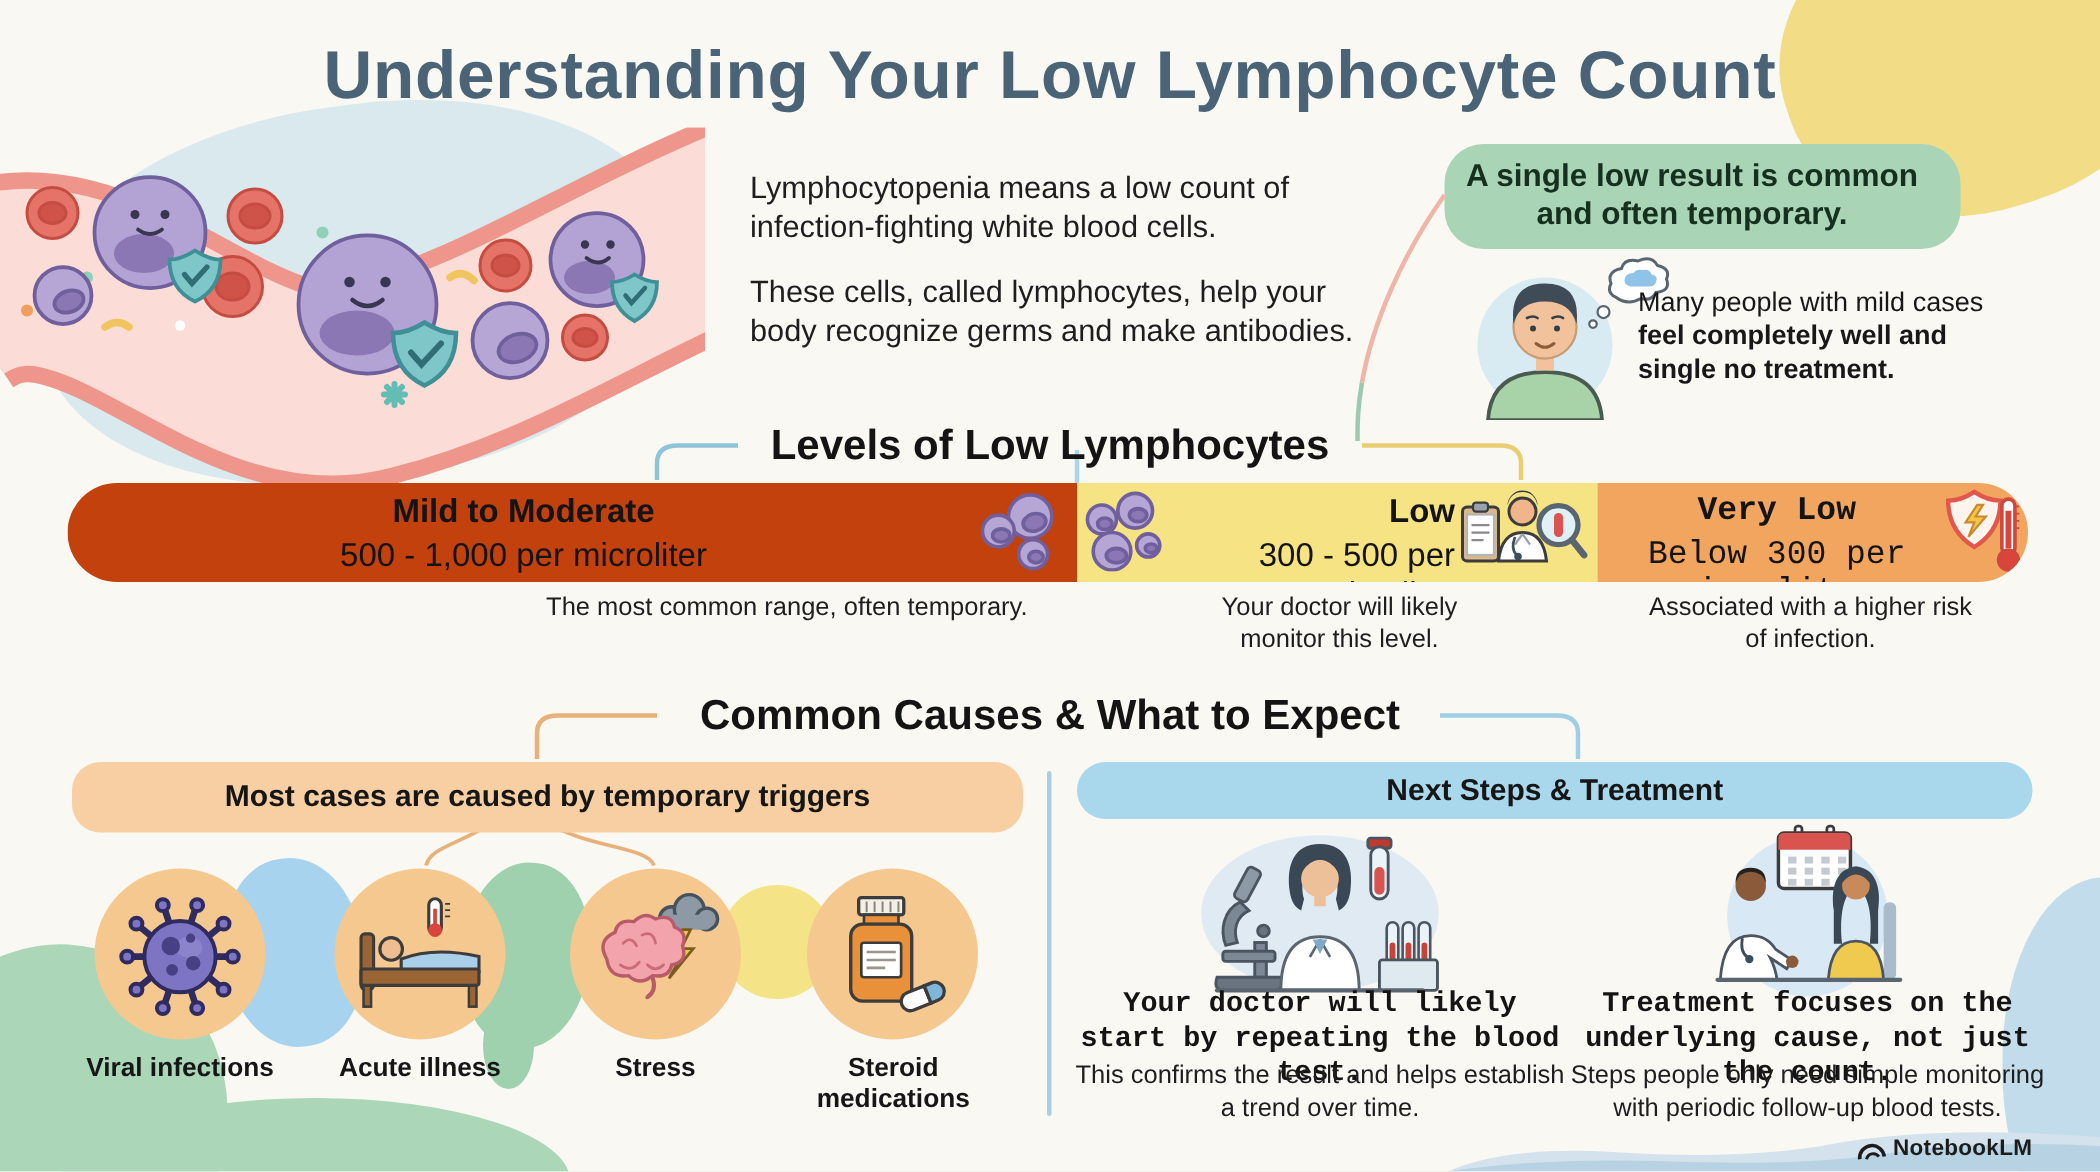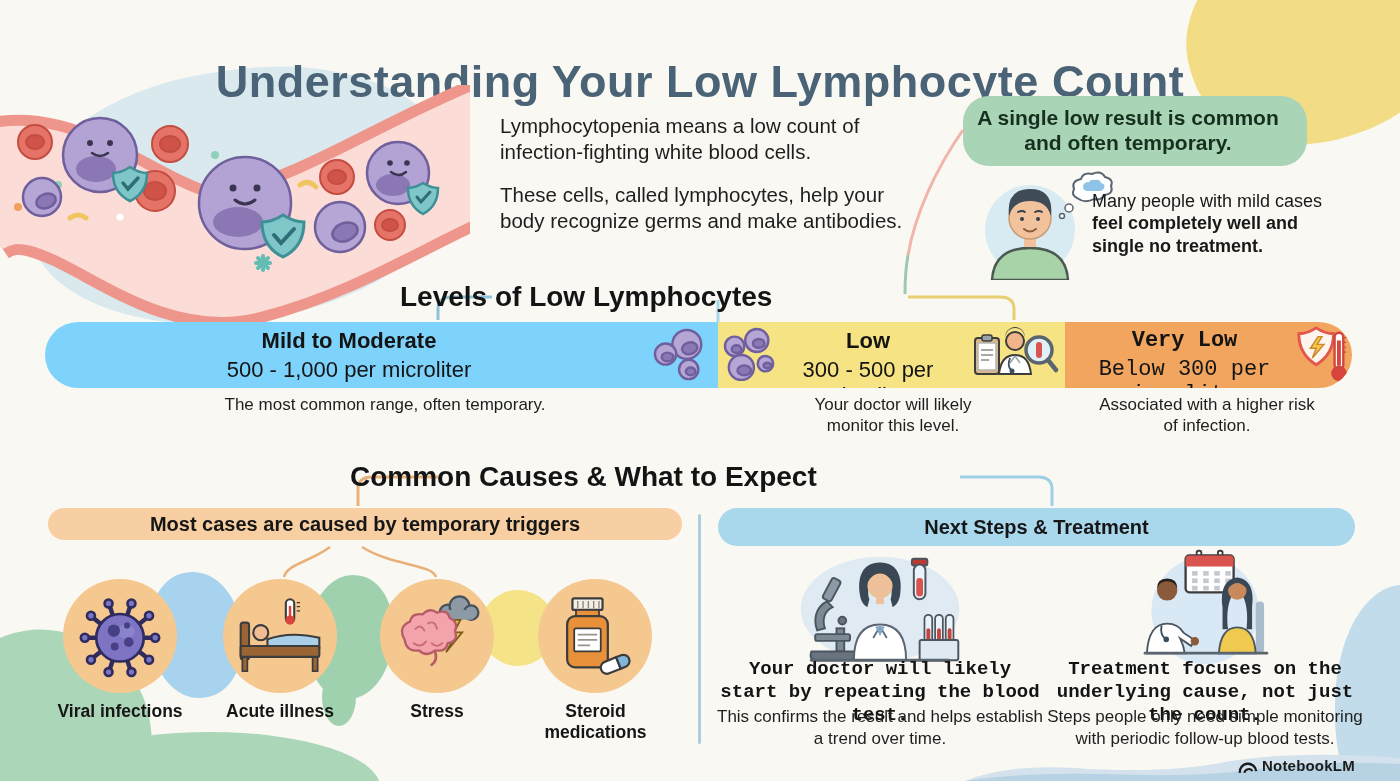--- a/index.html
+++ b/index.html
@@ -6,21 +6,21 @@
   body{font-family:"Liberation Sans", sans-serif; background:#e8e8e8;}
   #canvas{position:relative;width:1400px;height:781px;background:#faf8f3;overflow:hidden;}
   .abs{position:absolute;}
   .blob{position:absolute;border-radius:48%;}
   .title{font-size:45px;font-weight:600;color:#4a6377;letter-spacing:.5px;text-align:center;}
   .intro p{margin:0 0 17px 0;font-size:20.5px;line-height:1.27;color:#1e1e1e;}
   .greenbox{background:#a9d4b6;border-radius:26px;display:flex;align-items:center;justify-content:flex-start;}
   .greenbox div{width:330px;text-align:center;font-size:21px;font-weight:700;color:#16301f;line-height:1.18;}
   .note{font-size:18px;line-height:1.24;color:#181818;}
   .note .b{font-weight:700;}
-  .sect-head{font-size:28px;font-weight:700;color:#141414;text-align:left;}
+  .sect-head{font-size:28px;font-weight:700;color:#141414;text-align:center;}
   .bar{display:flex;border-radius:33px;overflow:hidden;}
   .seg{position:relative;height:100%;}
   .seg .txt{position:absolute;top:7px;text-align:center;color:#141414;}
   .seg .nm{font-size:22px;font-weight:700;line-height:1.1;}
   .seg .rg{font-size:22px;margin-top:4px;}
   .caption{position:absolute;top:394px;font-size:17px;line-height:1.26;color:#1e1e1e;text-align:center;}
   .banner{border-radius:19px;display:flex;align-items:center;justify-content:center;font-size:20px;font-weight:700;color:#161616;}
   .cause-circle{position:absolute;top:579px;width:114px;height:114px;border-radius:50%;background:#f4c88f;display:flex;align-items:center;justify-content:center;}
   .cause-label{position:absolute;top:701px;font-size:17.5px;font-weight:700;color:#161616;text-align:center;line-height:1.2;}
   .ns-head{position:absolute;font-size:19px;font-weight:700;color:#141414;text-align:center;line-height:1.2;font-family:Liberation Mono, monospace;}
@@ -36,21 +36,21 @@
   <div class="blob" style="left:25px;top:70px;width:430px;height:250px;background:#d9e9ee;transform:rotate(-8deg);"></div>
   <div class="blob" style="left:1185px;top:-75px;width:270px;height:215px;background:#f2dd86;transform:rotate(-18deg);"></div>
   <div class="blob" style="left:-70px;top:630px;width:220px;height:235px;background:#abd6b8;transform:rotate(15deg);"></div>
   <div class="blob" style="left:40px;top:732px;width:340px;height:110px;background:#abd6b8;border-radius:50%;"></div>
   <div class="blob" style="left:150px;top:572px;width:92px;height:126px;background:#a7d3ee;transform:rotate(-8deg);"></div>
   <div class="blob" style="left:308px;top:575px;width:85px;height:124px;background:#9fd1ae;transform:rotate(6deg);"></div>
   <div class="blob" style="left:322px;top:668px;width:34px;height:58px;background:#9fd1ae;border-radius:50%;"></div>
   <div class="blob" style="left:480px;top:590px;width:76px;height:76px;background:#f5e388;border-radius:50%;"></div>
   <div class="blob" style="left:1335px;top:585px;width:140px;height:250px;background:#c2dcec;"></div>
 
-  <div class="abs title" style="left:160px;top:24px;width:1080px;margin-top:32px;">Understanding Your Low Lymphocyte Count</div>
+  <div class="abs title" style="left:160px;top:24px;width:1080px;">Understanding Your Low Lymphocyte Count</div>
 
   <svg class="abs" style="left:0;top:85px;" width="470" height="245" viewBox="0 0 470 245">
     <path d="M -30,115 C 60,55 150,195 245,170 C 335,147 400,100 500,58" fill="none" stroke="#ef968c" stroke-width="140"></path>
     <path d="M -30,115 C 60,55 150,195 245,170 C 335,147 400,100 500,58" fill="none" stroke="#fbdcd6" stroke-width="118"></path>
 
     <g stroke="#c44c41" stroke-width="2">
       <circle cx="35" cy="57" r="17" fill="#e57368"></circle>
         <ellipse cx="35" cy="57" rx="9" ry="7" fill="#cf5349"></ellipse>
       <circle cx="170" cy="59" r="18" fill="#e57368"></circle>
         <ellipse cx="170" cy="59" rx="10" ry="8" fill="#cf5349"></ellipse>
@@ -147,21 +147,21 @@
     <path d="M 908,297 H 1000 Q 1014,297 1014,309 V 320" fill="none" stroke="#e8cf74" stroke-width="3"></path>
     <path d="M 438,477 H 372 Q 358,477 358,489 V 506" fill="none" stroke="#e8b179" stroke-width="3"></path>
     <path d="M 960,477 H 1038 Q 1052,477 1052,489 V 506" fill="none" stroke="#9fcfe4" stroke-width="3"></path>
     <path d="M 330,547 C 310,562 287,564 284,577" fill="none" stroke="#e8b179" stroke-width="2.5"></path>
     <path d="M 362,547 C 392,566 432,564 436,577" fill="none" stroke="#e8b179" stroke-width="2.5"></path>
   </svg>
 
   <div class="abs sect-head" style="left:400px;top:281px;width:600px;">Levels of Low Lymphocytes</div>
 
   <div class="abs bar" style="left:45px;top:322px;width:1307px;height:66px;">
-    <div class="seg" style="width: 673px; background: #7dd3fc;">
+    <div class="seg" style="width: 673px; background: #c2410c;">
       <div class="txt" style="left:0;right:65px;">
         <div class="nm">Mild to Moderate</div>
         <div class="rg">500 - 1,000 per microliter</div>
       </div>
       <svg style="position:absolute;right:8px;top:6px;" width="58" height="54" viewBox="0 0 60 56">
         <g stroke="#6f5f9c" stroke-width="2.5">
           <circle cx="36" cy="17" r="15" fill="#b6a6d6"></circle>
             <ellipse cx="39" cy="21" rx="8" ry="6" fill="#8a77b4" transform="rotate(-15 39 21)"></ellipse>
           <circle cx="14" cy="27" r="11" fill="#b6a6d6"></circle>
             <ellipse cx="16" cy="30" rx="6" ry="4.5" fill="#8a77b4"></ellipse>
@@ -176,21 +176,21 @@
           <circle cx="36" cy="14" r="12" fill="#b6a6d6"></circle>
             <ellipse cx="38" cy="17" rx="6" ry="4.5" fill="#8a77b4"></ellipse>
           <circle cx="13" cy="20" r="10" fill="#b6a6d6"></circle>
             <ellipse cx="15" cy="23" rx="5" ry="4" fill="#8a77b4"></ellipse>
           <circle cx="20" cy="42" r="13" fill="#b6a6d6"></circle>
             <ellipse cx="23" cy="45" rx="7" ry="5" fill="#8a77b4"></ellipse>
           <circle cx="45" cy="38" r="8" fill="#b6a6d6"></circle>
             <ellipse cx="47" cy="40" rx="4" ry="3" fill="#8a77b4"></ellipse>
         </g>
       </svg>
-      <div class="txt" style="left:48px;right:95px;">
+      <div class="txt" style="left:48px;right:95px;text-align:right;">
         <div class="nm">Low</div>
         <div class="rg">300 - 500 per microliter</div>
       </div>
       <svg style="position:absolute;right:6px;top:2px;" width="86" height="62" viewBox="0 0 86 62">
         <rect x="2" y="14" width="24" height="36" rx="3" fill="#d9b98c" stroke="#3c3c3c" stroke-width="2"></rect>
         <rect x="5" y="19" width="18" height="27" fill="#fff" stroke="#b5b5b5" stroke-width="1.5"></rect>
         <rect x="9" y="11" width="10" height="6" rx="2" fill="#9aa2ac" stroke="#3c3c3c" stroke-width="1.5"></rect>
         <path d="M 8,26 h 12 M 8,31 h 12 M 8,36 h 8" stroke="#8a8a8a" stroke-width="1.5"></path>
         <path d="M 32,13 a 10,10 0 0 1 20,0 q -2,-9 -10,-9 q -8,0 -10,9 z" fill="#2f3a44"></path>
         <circle cx="42" cy="17" r="9" fill="#f0b68a" stroke="#3c3c3c" stroke-width="2"></circle>
@@ -212,27 +212,27 @@
         <path d="M 19,3 Q 28,9 37,9 Q 37,30 19,41 Q 1,30 1,9 Q 10,9 19,3 Z" fill="#fdf4ed" stroke="#e2574b" stroke-width="3"></path>
         <path d="M 21,12 L 13,24 L 19,24 L 15,34 L 27,20 L 20,20 L 25,12 Z" fill="#f5c548" stroke="#c98a2e" stroke-width="1.5"></path>
         <rect x="38" y="8" width="9" height="38" rx="4.5" fill="#fff" stroke="#d0473d" stroke-width="2.5"></rect>
         <path d="M 42.5,16 V 42" stroke="#d9453c" stroke-width="4"></path>
         <circle cx="42.5" cy="50" r="7" fill="#d9453c" stroke="#d0473d" stroke-width="2"></circle>
         <path d="M 47,13 h 3 M 47,18 h 3 M 47,23 h 3 M 47,28 h 3" stroke="#d0473d" stroke-width="1.2"></path>
       </svg>
     </div>
   </div>
 
-  <div class="caption" style="left:85px;width:600px;">The most common range, often temporary.</div>
+  <div class="caption" style="left:85px;width:600px;text-align:right;">The most common range, often temporary.</div>
   <div class="caption" style="left:788px;width:210px;">Your doctor will likely monitor this level.</div>
   <div class="caption" style="left:1097px;width:220px;">Associated with a higher risk of infection.</div>
 
   <div class="abs sect-head" style="left:350px;top:461px;width:700px;">Common Causes &amp; What to Expect</div>
 
-  <div class="abs banner" style="left: 48px; top: 508px; width: 634px; height: 32px; background: rgb(247, 207, 162);">Most cases are caused by temporary triggers</div>
+  <div class="abs banner" style="left: 48px; top: 508px; width: 634px; height: 47px; background: rgb(247, 207, 162);">Most cases are caused by temporary triggers</div>
   <div class="abs banner" style="left: 718px; top: 508px; width: 637px; height: 38px; background: rgb(169, 215, 236);">Next Steps &amp; Treatment</div>
 
   <div class="abs" style="left:698px;top:514px;width:3px;height:230px;background:#aacfdf;border-radius:2px;"></div>
 
   <div class="cause-circle" style="left:63px;">
     <svg width="88" height="88" viewBox="0 0 100 100">
       <g stroke="#2f2b5e" stroke-width="5" stroke-linecap="round">
         <path d="M 76,52 H 88"></path>
           <path d="M 71,67 L 81,75"></path>
           <path d="M 58,77 L 62,89"></path>

